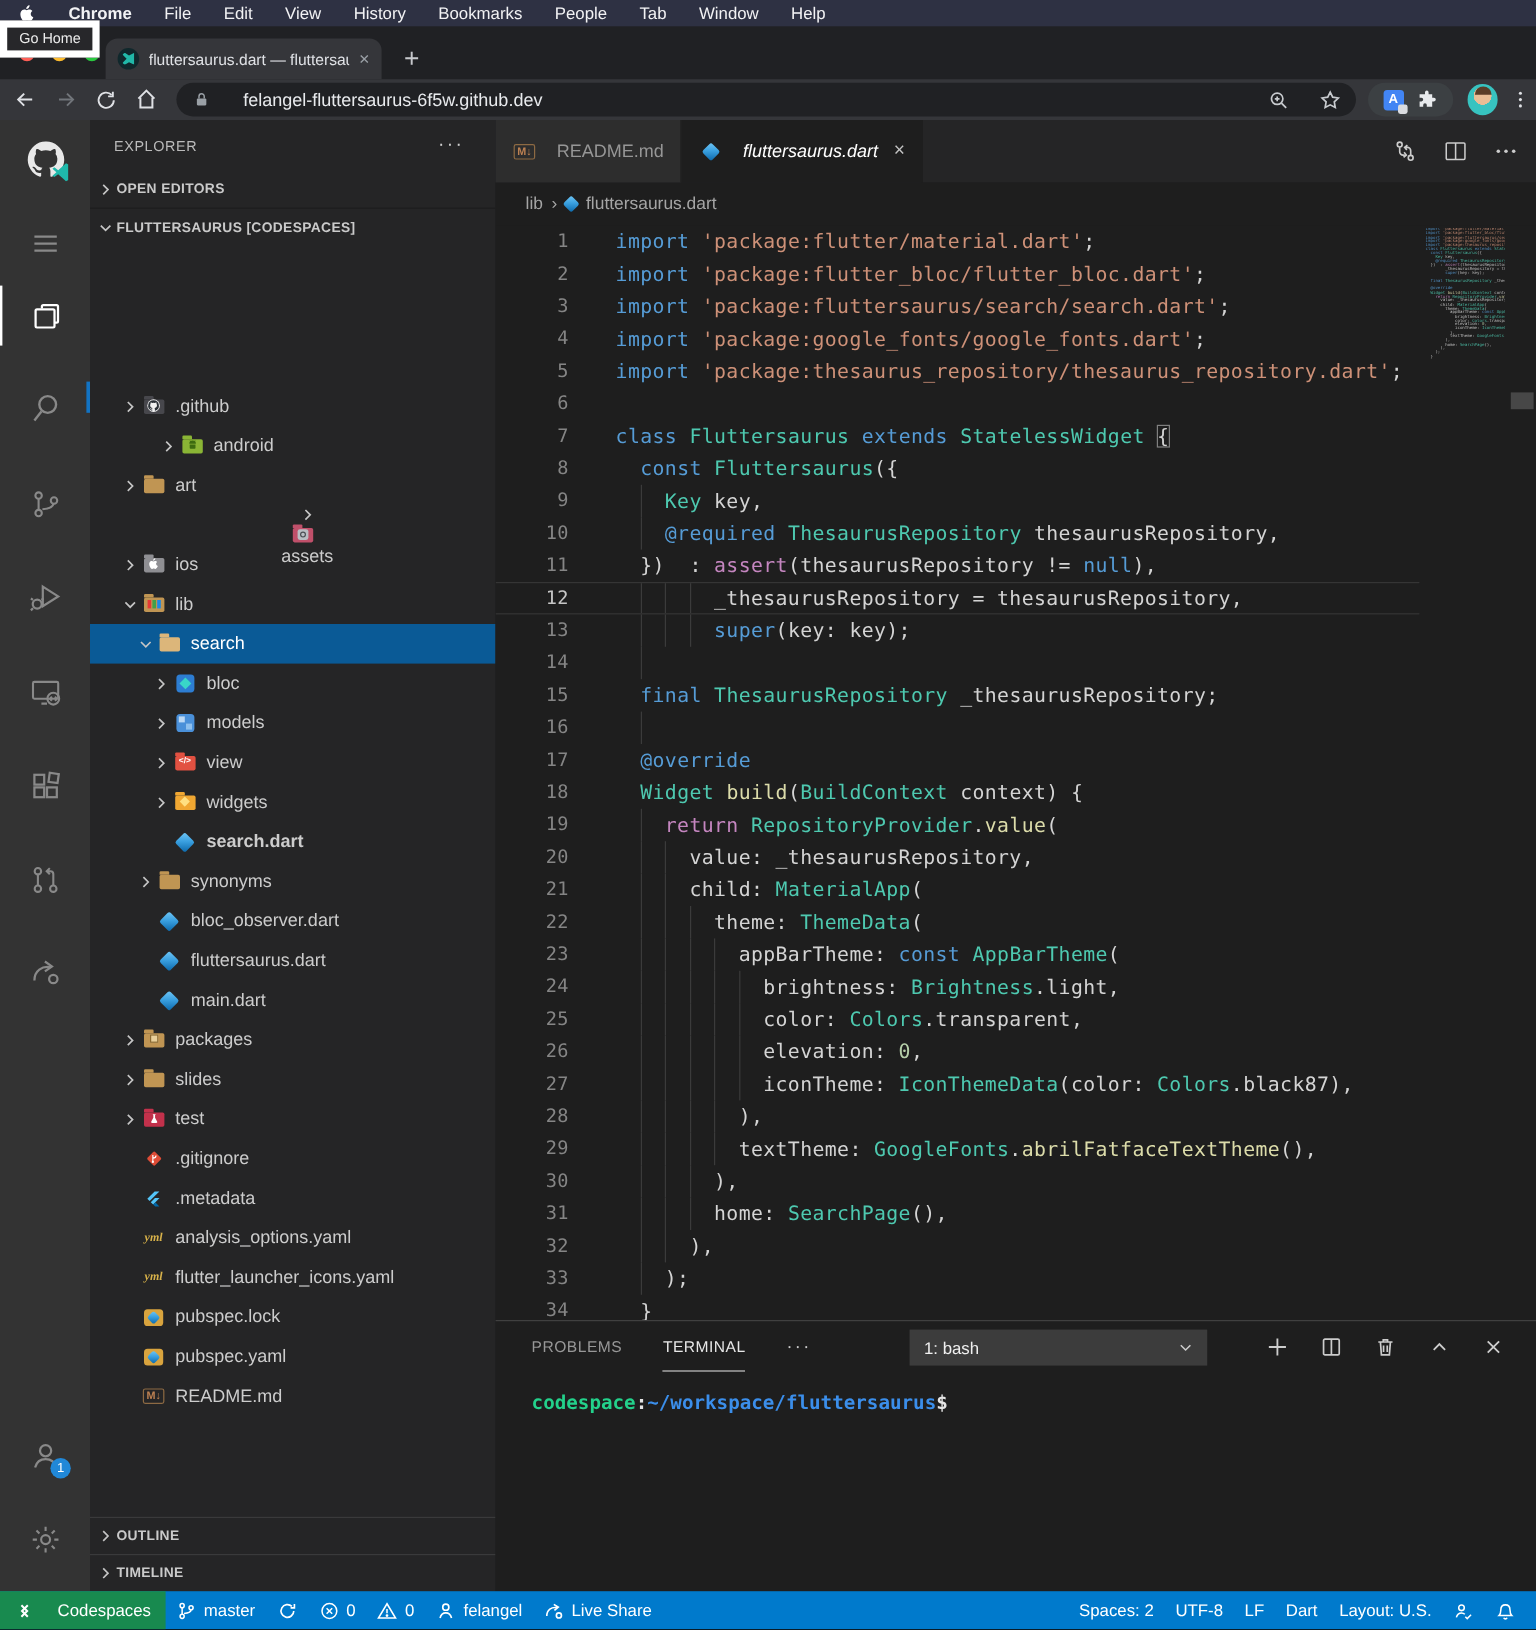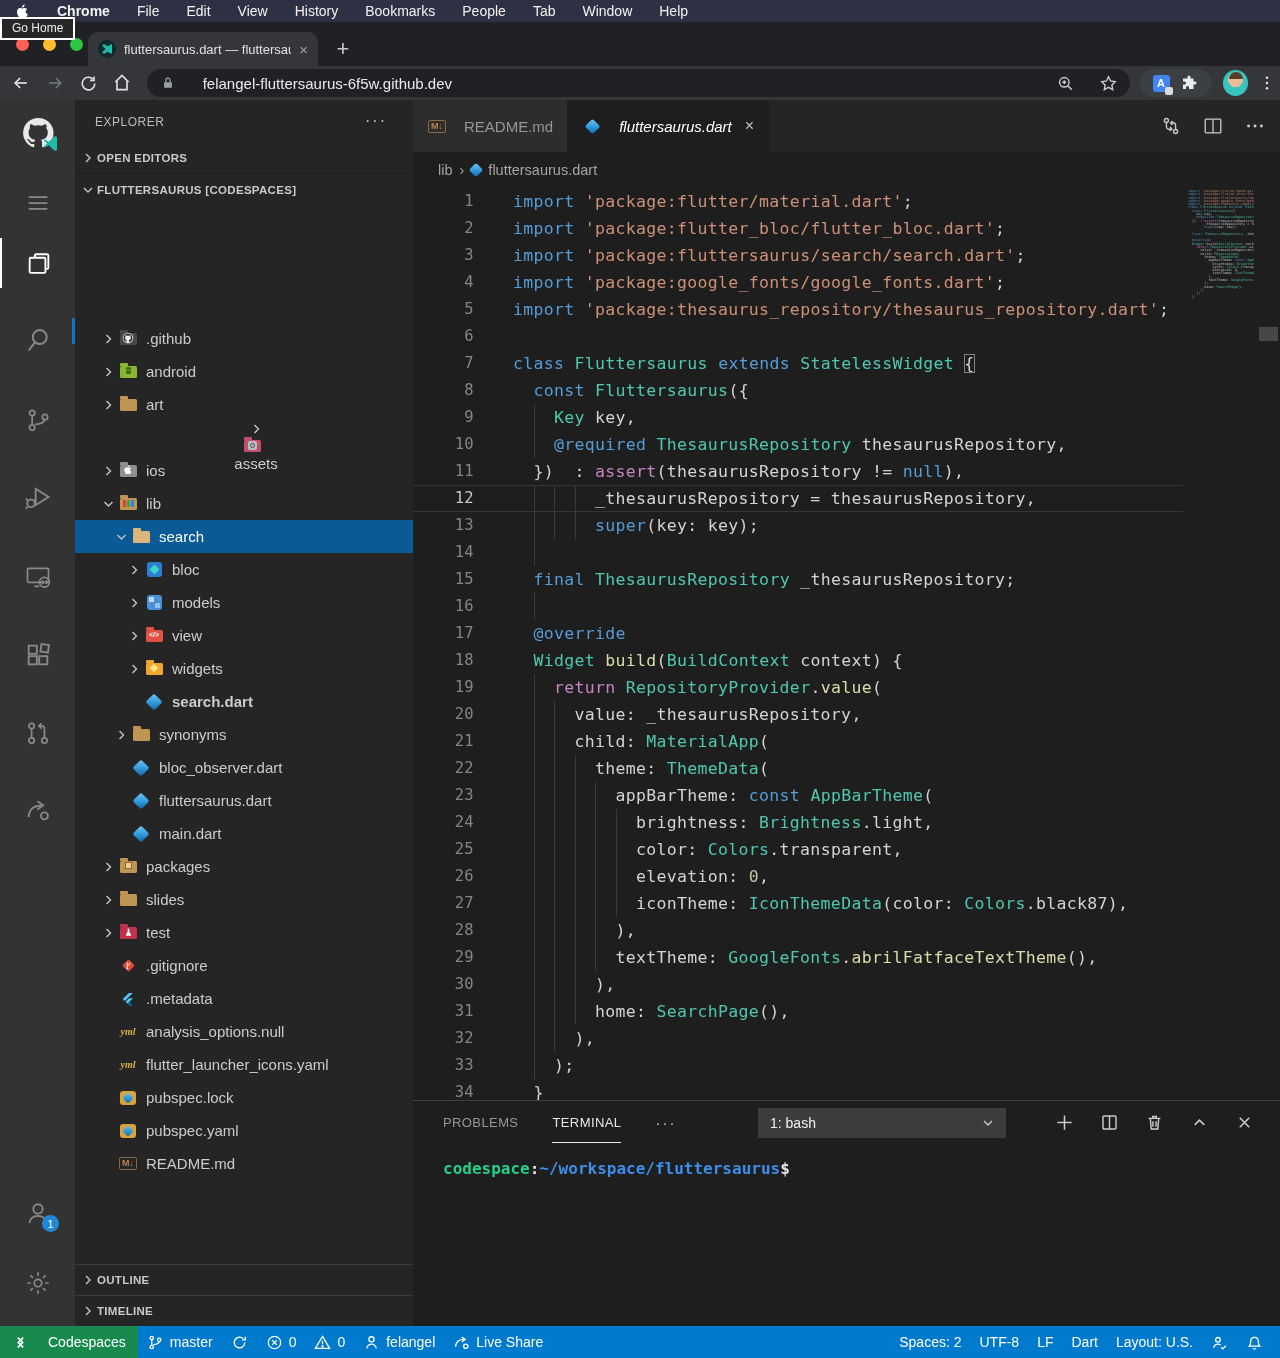--- a/index.html
+++ b/index.html
@@ -6,21 +6,21 @@
   html,body{margin:0;padding:0;background:#000}
   .screen{position:relative;width:1280px;height:1358px;overflow:hidden;background:#1e1e1e;
           font-family:"Liberation Sans",sans-serif;-webkit-font-smoothing:antialiased}
   .ic{display:inline-flex;align-items:center;justify-content:center}
   .ic svg{width:100%;height:100%}
 
   
   .menubar{position:absolute;top:0;left:0;right:0;height:22px;background:#2e3143;display:flex;
            align-items:center;gap:27px;padding-left:15px;color:#f2f2f4;font-size:14px;z-index:5}
   .menubar .mi.bold{font-weight:bold}
-  .tooltip{position:absolute;top:17px;left:0;background:#27272a;border:2px solid #ffffff;color:#ececec;
+  .tooltip{position:absolute;top:17px;left:0;background:#27272a;border:6px solid #ffffff;color:#ececec;
            font-size:12px;padding:2px 10px 3px;z-index:40}
 
   
   .tabsrow{position:absolute;top:22px;left:0;right:0;height:44px;background:#202124}
   .lights{position:absolute;top:16px;left:16px;display:flex;gap:14px}
   .light{width:13px;height:13px;border-radius:50%}
   .btab{position:absolute;left:88px;top:10px;width:230px;height:34px;background:#35363a;
         border-radius:10px 10px 0 0;display:flex;align-items:center;gap:8px;padding:0 10px;
         color:#dfe1e5;font-size:13px}
   .btab .fav{width:18px;height:18px;border-radius:50%;background:#10282c;position:relative;flex:none}
@@ -379,21 +379,21 @@
               <span class="fold" style="--c:#47474c"></span>
               <i class="bdg">
                 <svg width="12" height="12" viewBox="0 0 16 16">
                   <circle cx="8" cy="8" r="7" fill="#f0f0f0"></circle>
                   <path fill="#2b3137" d="M8 2a6 6 0 0 0-1.9 11.7c.3.05.4-.13.4-.3v-1c-1.7.36-2-.8-2-.8-.3-.7-.7-.9-.7-.9-.5-.37.05-.36.05-.36.6.04.9.6.9.6.5.9 1.4.64 1.7.5.05-.4.2-.65.4-.8-1.3-.15-2.7-.66-2.7-3 0-.65.2-1.18.6-1.6-.06-.15-.27-.76.06-1.58 0 0 .5-.16 1.65.6a5.7 5.7 0 0 1 3 0c1.15-.76 1.65-.6 1.65-.6.33.82.12 1.43.06 1.58.4.42.6.95.6 1.6 0 2.35-1.4 2.85-2.75 3 .22.2.42.55.42 1.1v1.64c0 .17.1.36.4.3A6 6 0 0 0 8 2z"></path>
                 </svg>
               </i>
             </span>
             <span>.github</span>
           </div>
-          <div class="trow" style="padding-left: 24px;">
+          <div class="trow" style="padding-left: 24px; margin-left: 32px;">
             <span class="tchev ic">
               <svg viewBox="0 0 16 16" fill="none" stroke="currentColor" stroke-width="1.4">
                 <path d="M6 4l4 4-4 4"></path>
               </svg>
             </span>
             <span class="tico">
               <span class="fold" style="--c:#8ab535"></span>
               <i class="bdg">
                 <svg width="11" height="11" viewBox="0 0 16 16">
                   <path fill="#3c6b10" d="M4 7a4 4 0 0 1 8 0zM4.5 8h7v4a1 1 0 0 1-1 1h-5a1 1 0 0 1-1-1z"></path>
@@ -628,21 +628,21 @@
                 <path fill="#0169a9" d="M7.6 13.5l1.9 1.9h4l-3.7-3.9z"></path>
               </svg>
             </span>
             <span>.metadata</span>
           </div>
           <div class="trow" style="padding-left: 24px;">
             <span class="tchev ic"></span>
             <span class="tico">
               <span class="yml">yml</span>
             </span>
-            <span>analysis_options.null</span>
+            <span>analysis_options.yaml</span>
           </div>
           <div class="trow" style="padding-left: 24px;">
             <span class="tchev ic"></span>
             <span class="tico">
               <span class="yml">yml</span>
             </span>
             <span>flutter_launcher_icons.yaml</span>
           </div>
           <div class="trow" style="padding-left: 24px;">
             <span class="tchev ic"></span>

